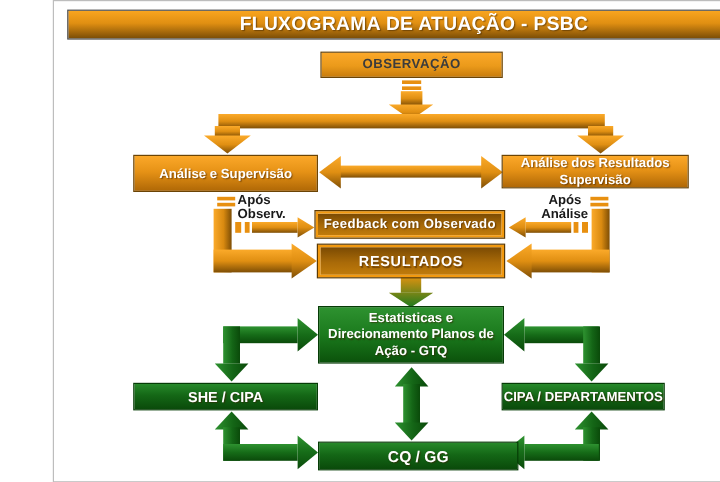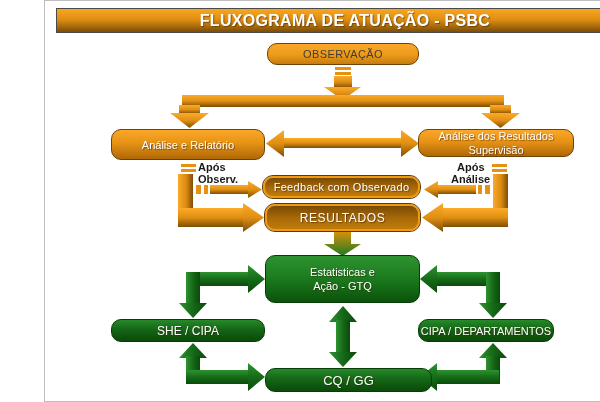--- a/index.html
+++ b/index.html
@@ -5,21 +5,21 @@
   html,body { margin:0; padding:0; background:#ffffff; }
   .canvas {
     position:relative; width:600px; height:402px;
     background:#ffffff; border:1px solid #bdbdbd; box-sizing:border-box;
     font-family:"Liberation Sans", sans-serif; overflow:hidden;margin-left:44px;
   }
   .connectors { position:absolute; left:0; top:0; width:600px; height:402px; }
 
   .box { position:absolute; box-sizing:border-box; display:flex; flex-direction:column;
          justify-content:center; align-items:center; text-align:center;
-         font-weight:normal; color:#ffffff; text-shadow:1px 1px 1px rgba(60,30,0,0.55);border-radius:10px; }
+         font-weight:bold; color:#ffffff; text-shadow:1px 1px 1px rgba(60,30,0,0.55); }
 
   .titlebar { position:absolute; left:11px; top:7px; width:578px; height:25px;
     background:linear-gradient(180deg,#f9a51f 0%,#e08f12 45%,#7b4d06 100%);
     border:1px solid #4a4a4a; box-sizing:border-box;
     display:flex; align-items:center; justify-content:center;
     color:#ffffff; font-weight:bold; font-size:16px; letter-spacing:0.3px;
     text-shadow:1px 1px 1px rgba(70,40,0,0.6); }
 
   .box-orange {
     background:linear-gradient(180deg,#fba829 0%,#e69216 45%,#b06806 100%);
@@ -163,21 +163,21 @@
 
   <div class="titlebar">
     <span>FLUXOGRAMA DE ATUAÇÃO - PSBC</span>
   </div>
 
   <div class="box box-obs" style="left:222px; top:42px; width:152px; height:22px;">
     <span>OBSERVAÇÃO</span>
   </div>
 
   <div class="box box-orange" style="left:66px; top:128px; width:154px; height:31px;">
-    <span>Análise e Relatório</span>
+    <span>Análise e Supervisão</span>
   </div>
 
   <div class="box box-orange" style="left:373px; top:128px; width:156px; height:28px;">
     <span>Análise dos Resultados</span>
     <span>Supervisão</span>
   </div>
 
   <div class="annot" style="left:153px; top:160px;">
     <div>Após</div>
     <div>Observ.</div>
@@ -191,20 +191,21 @@
   <div class="box box-deep" style="left:218px; top:175px; width:157px; height:22px;">
     <span>Feedback com Observado</span>
   </div>
 
   <div class="box box-deep" style="left:220px; top:203px; width:155px; height:27px; font-size:12px; letter-spacing:0.6px;">
     <span>RESULTADOS</span>
   </div>
 
   <div class="box box-green-light" style="left:220px; top:254px; width:155px; height:48px;">
     <span>Estatisticas e</span>
+    <span>Direcionamento Planos de</span>
     <span>Ação - GTQ</span>
   </div>
 
   <div class="box box-green" style="left:66px; top:318px; width:154px; height:23px;">
     <span>SHE / CIPA</span>
   </div>
 
   <div class="box box-green" style="left:373px; top:318px; width:136px; height:23px; font-size:11px;">
     <span>CIPA / DEPARTAMENTOS</span>
   </div>

